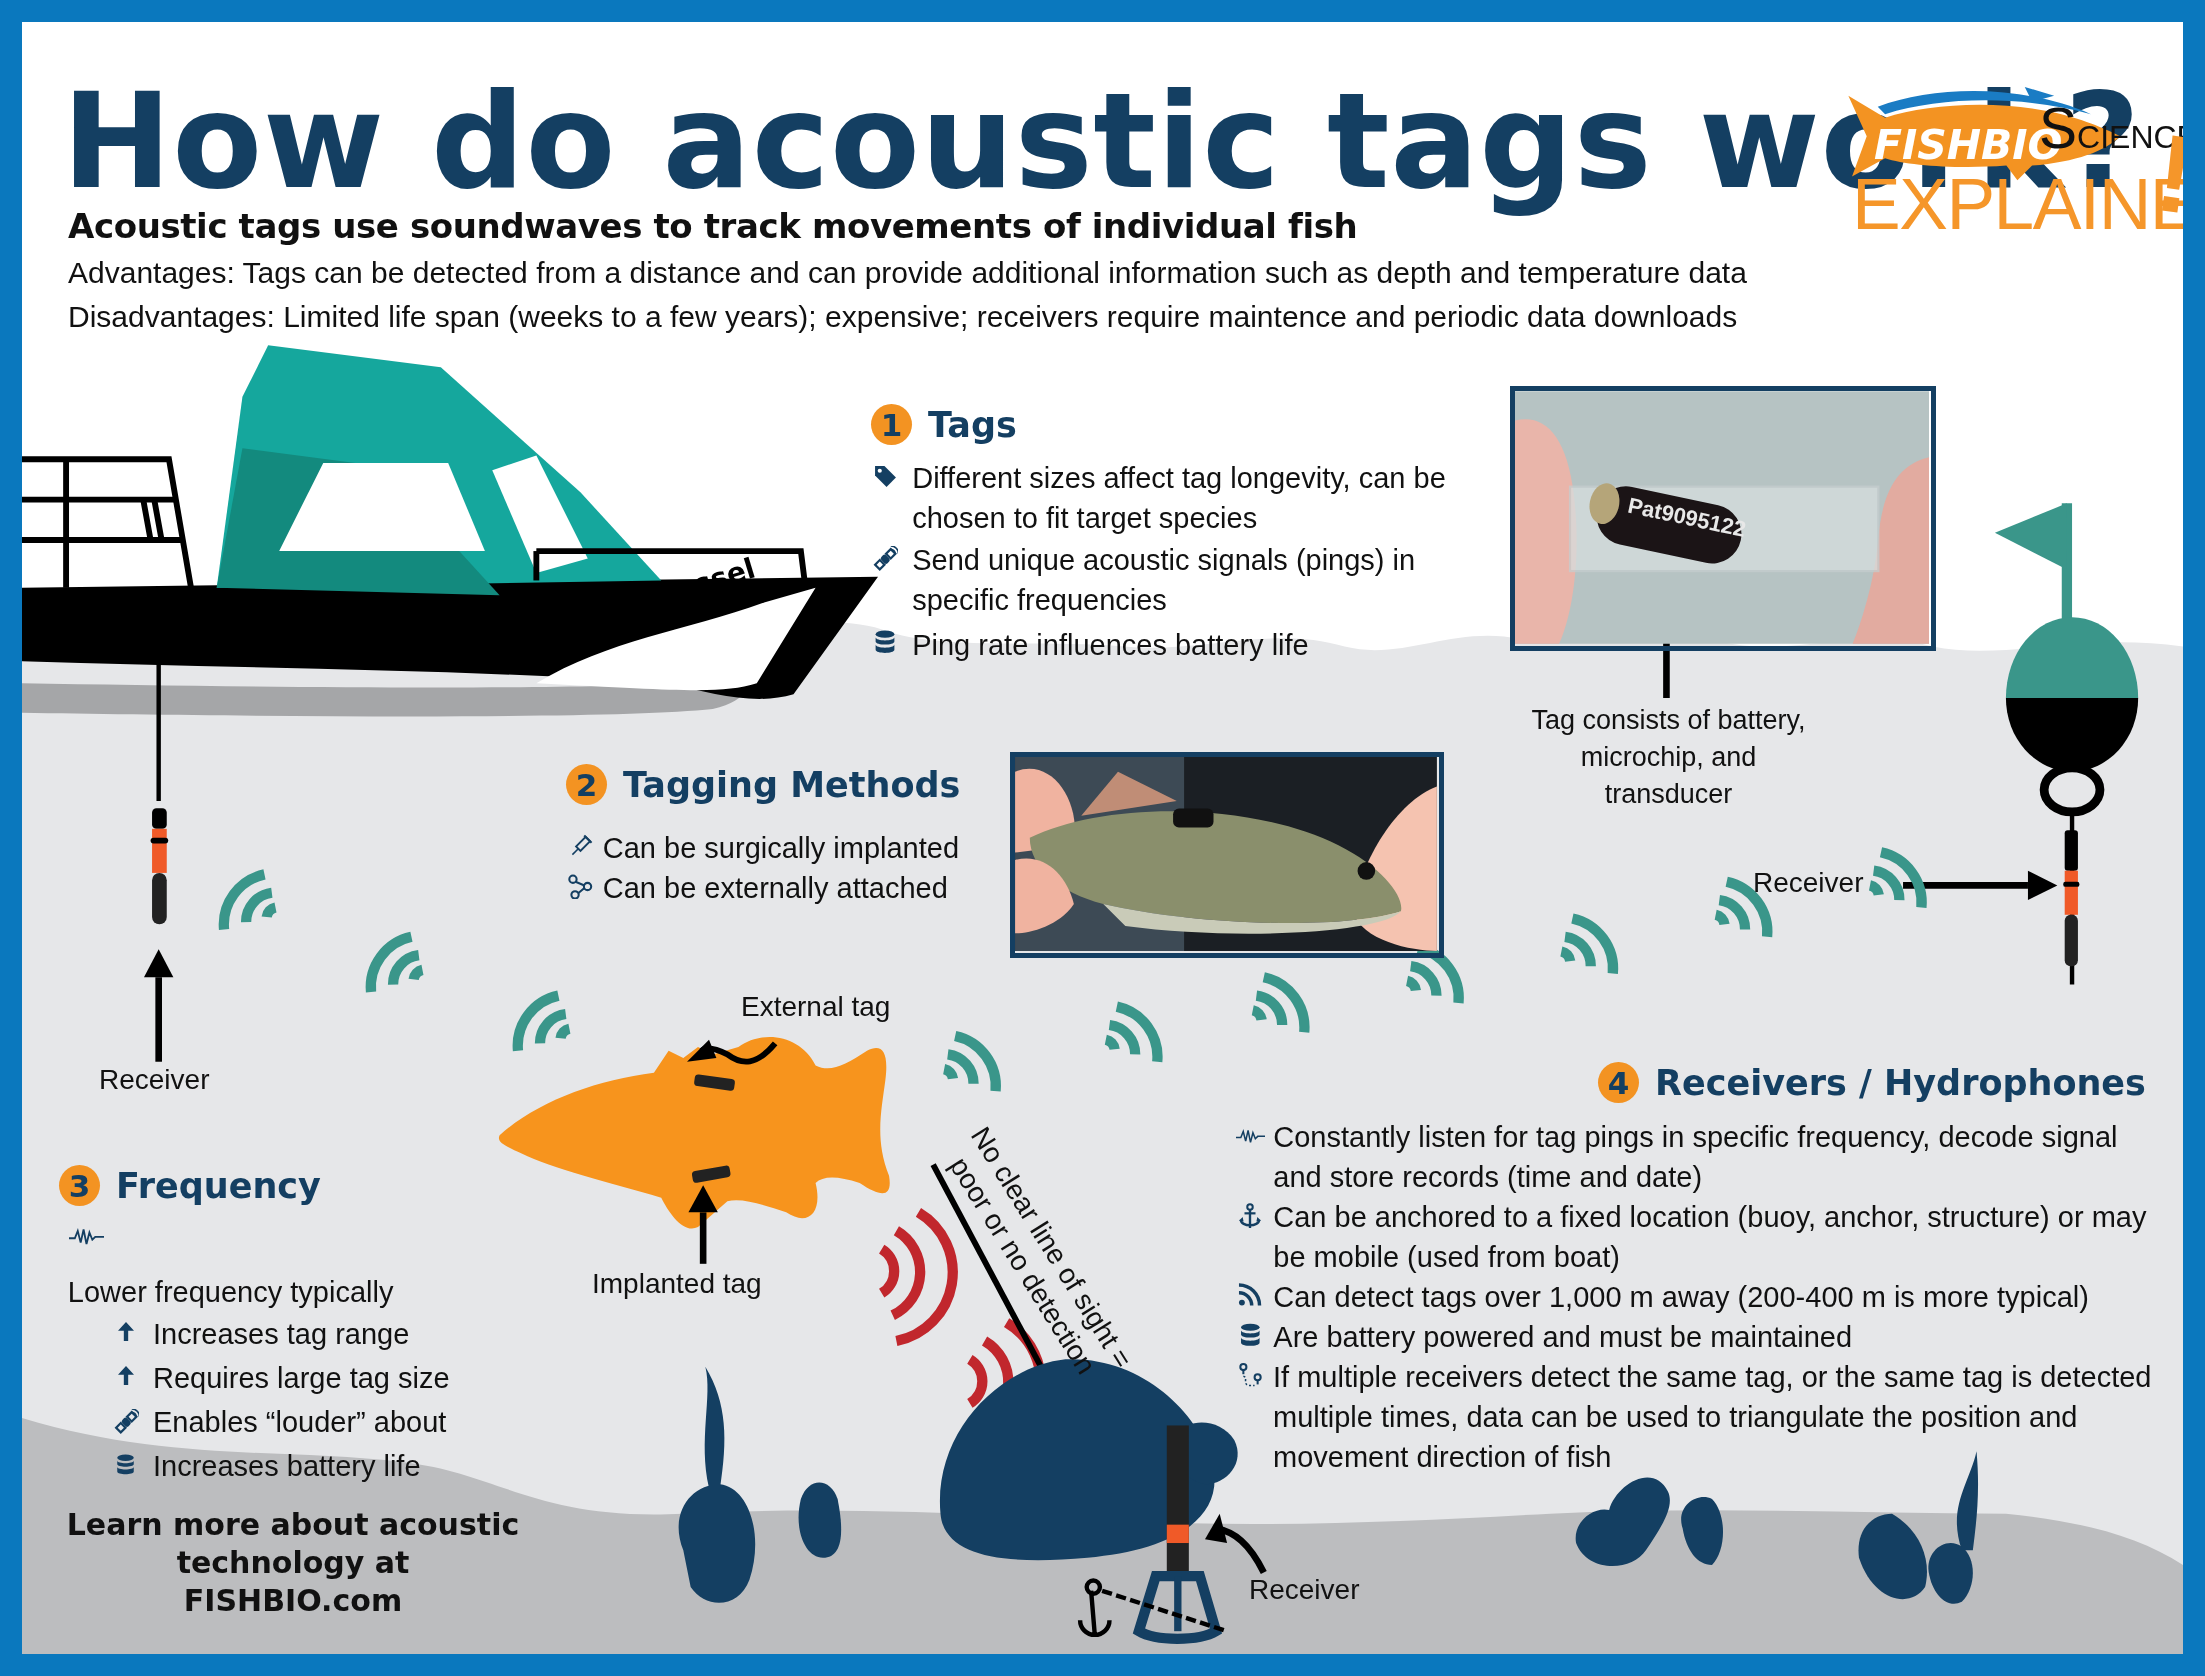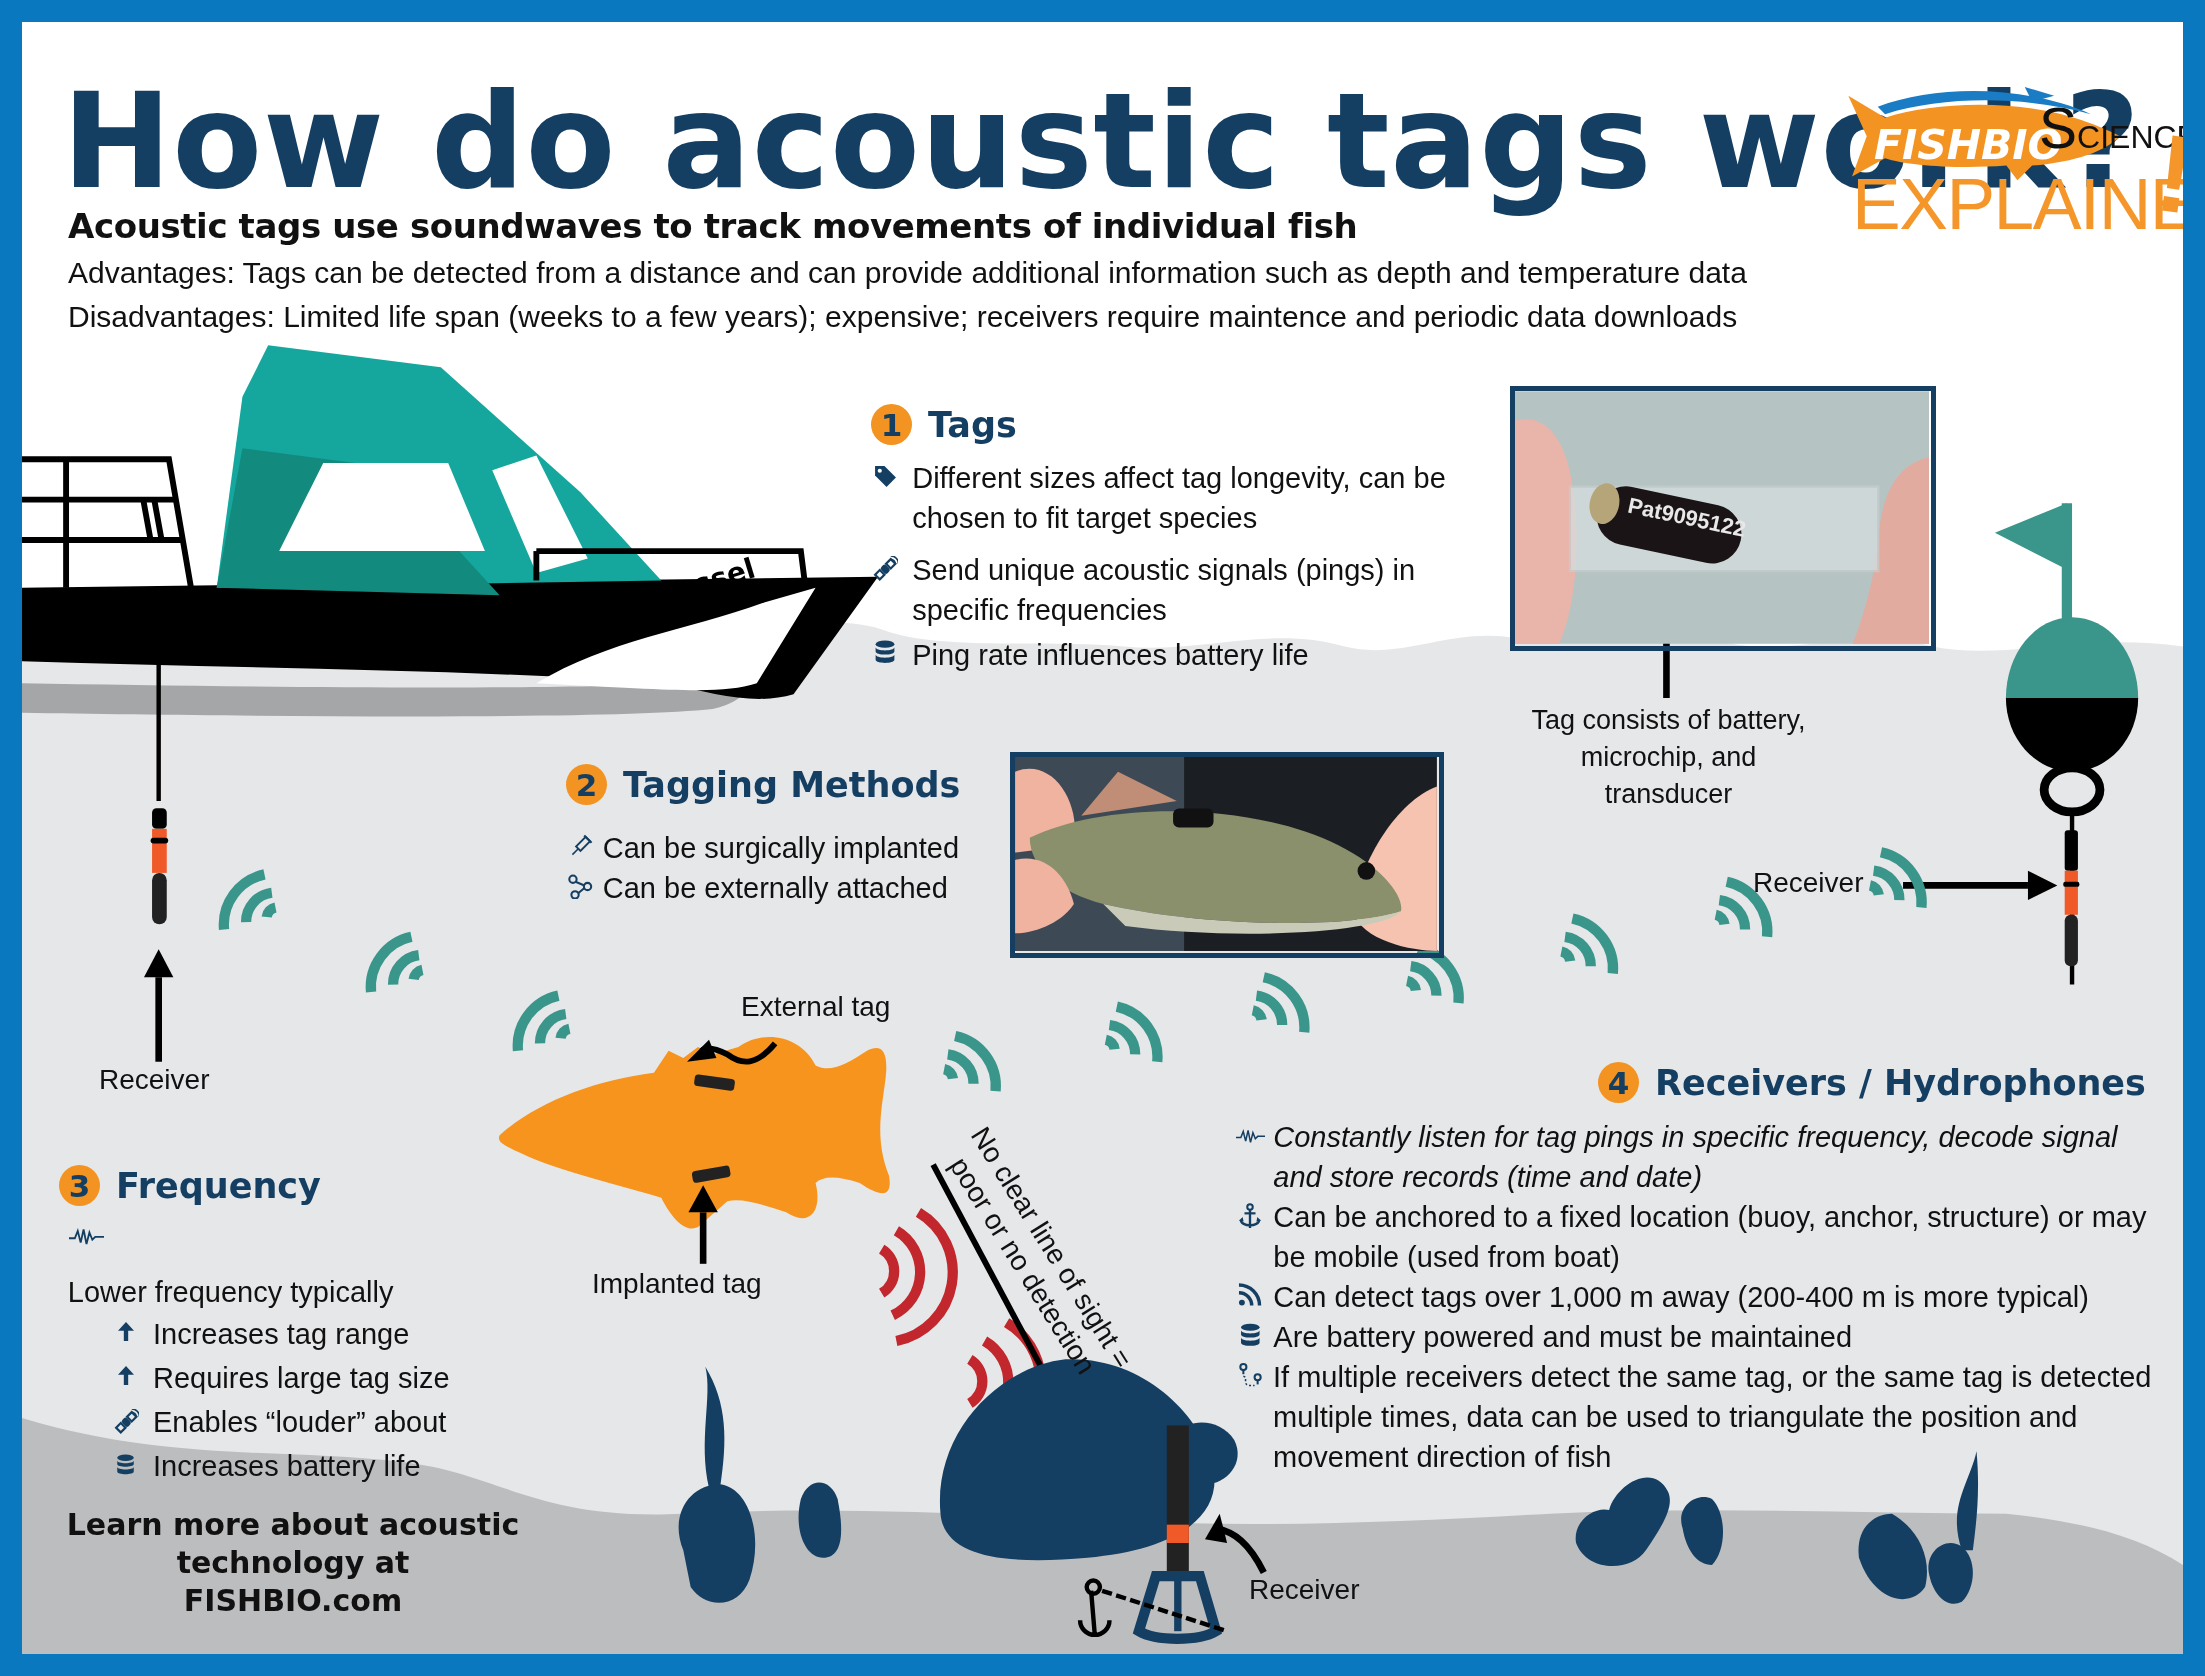--- a/index.html
+++ b/index.html
@@ -225,21 +225,21 @@
     <div style="margin-top:13.2px;">
       <div class="item">
         <span class="ic">
             <svg width="25" height="25" viewBox="0 0 24 24">
               <path d="M2,2 L11,2 L22,13 L13,22 L2,11 Z" fill="#143f62"></path>
               <circle cx="6.5" cy="6.5" r="2" fill="#fff"></circle>
             </svg>
           </span>
         <span>Different sizes affect tag longevity, can be chosen to fit target species</span>
       </div>
-      <div class="item" style="margin-top:12px;">
+      <div class="item" style="margin-top:2px;">
         <span class="ic">
             <svg width="26.5" height="26.5" viewBox="0 0 24 24">
               <g transform="rotate(45 12 12)">
                 <rect x="9" y="2" width="6" height="6" fill="none" stroke="#143f62" stroke-width="2"></rect>
                 <rect x="9" y="16" width="6" height="6" fill="none" stroke="#143f62" stroke-width="2"></rect>
                 <rect x="8" y="9" width="8" height="6" rx="2" fill="#143f62"></rect>
               </g>
               <path d="M17,3 A4,4 0 0 1 21,7 M17,0 A7,7 0 0 1 24,7" fill="none" stroke="#143f62" stroke-width="1.5"></path>
             </svg>
           </span>
@@ -392,21 +392,21 @@
     </div>
   </div>
 
   <div class="abs" style="left:1576px;top:1040px;">
     <div class="sec-head">
       <div class="num">4</div>
       <div class="sec-title">Receivers / Hydrophones</div>
     </div>
   </div>
   <div class="abs" style="left:1212px;top:1095px;width:919px;">
-    <div class="item" style="gap:7.3px;font-style:italic;">
+    <div class="item" style="gap:7.3px;">
       <span class="ic" style="width:32px;flex-basis:32px;padding-top:11.8px;">
           <svg width="29" height="14.7" viewBox="0 0 48 24">
             <path d="M0,14 L8,14 L12,4 L16,20 L20,2 L24,22 L28,6 L32,16 L36,12 L48,12" fill="none" stroke="#143f62" stroke-width="2.5"></path>
           </svg>
         </span>
       <span>Constantly listen for tag pings in specific frequency, decode signal and store records (time and date)</span>
     </div>
     <div class="item" style="gap:7.3px;">
       <span class="ic" style="width:32px;flex-basis:32px;">
           <svg width="22" height="28" viewBox="0 0 24 30">

